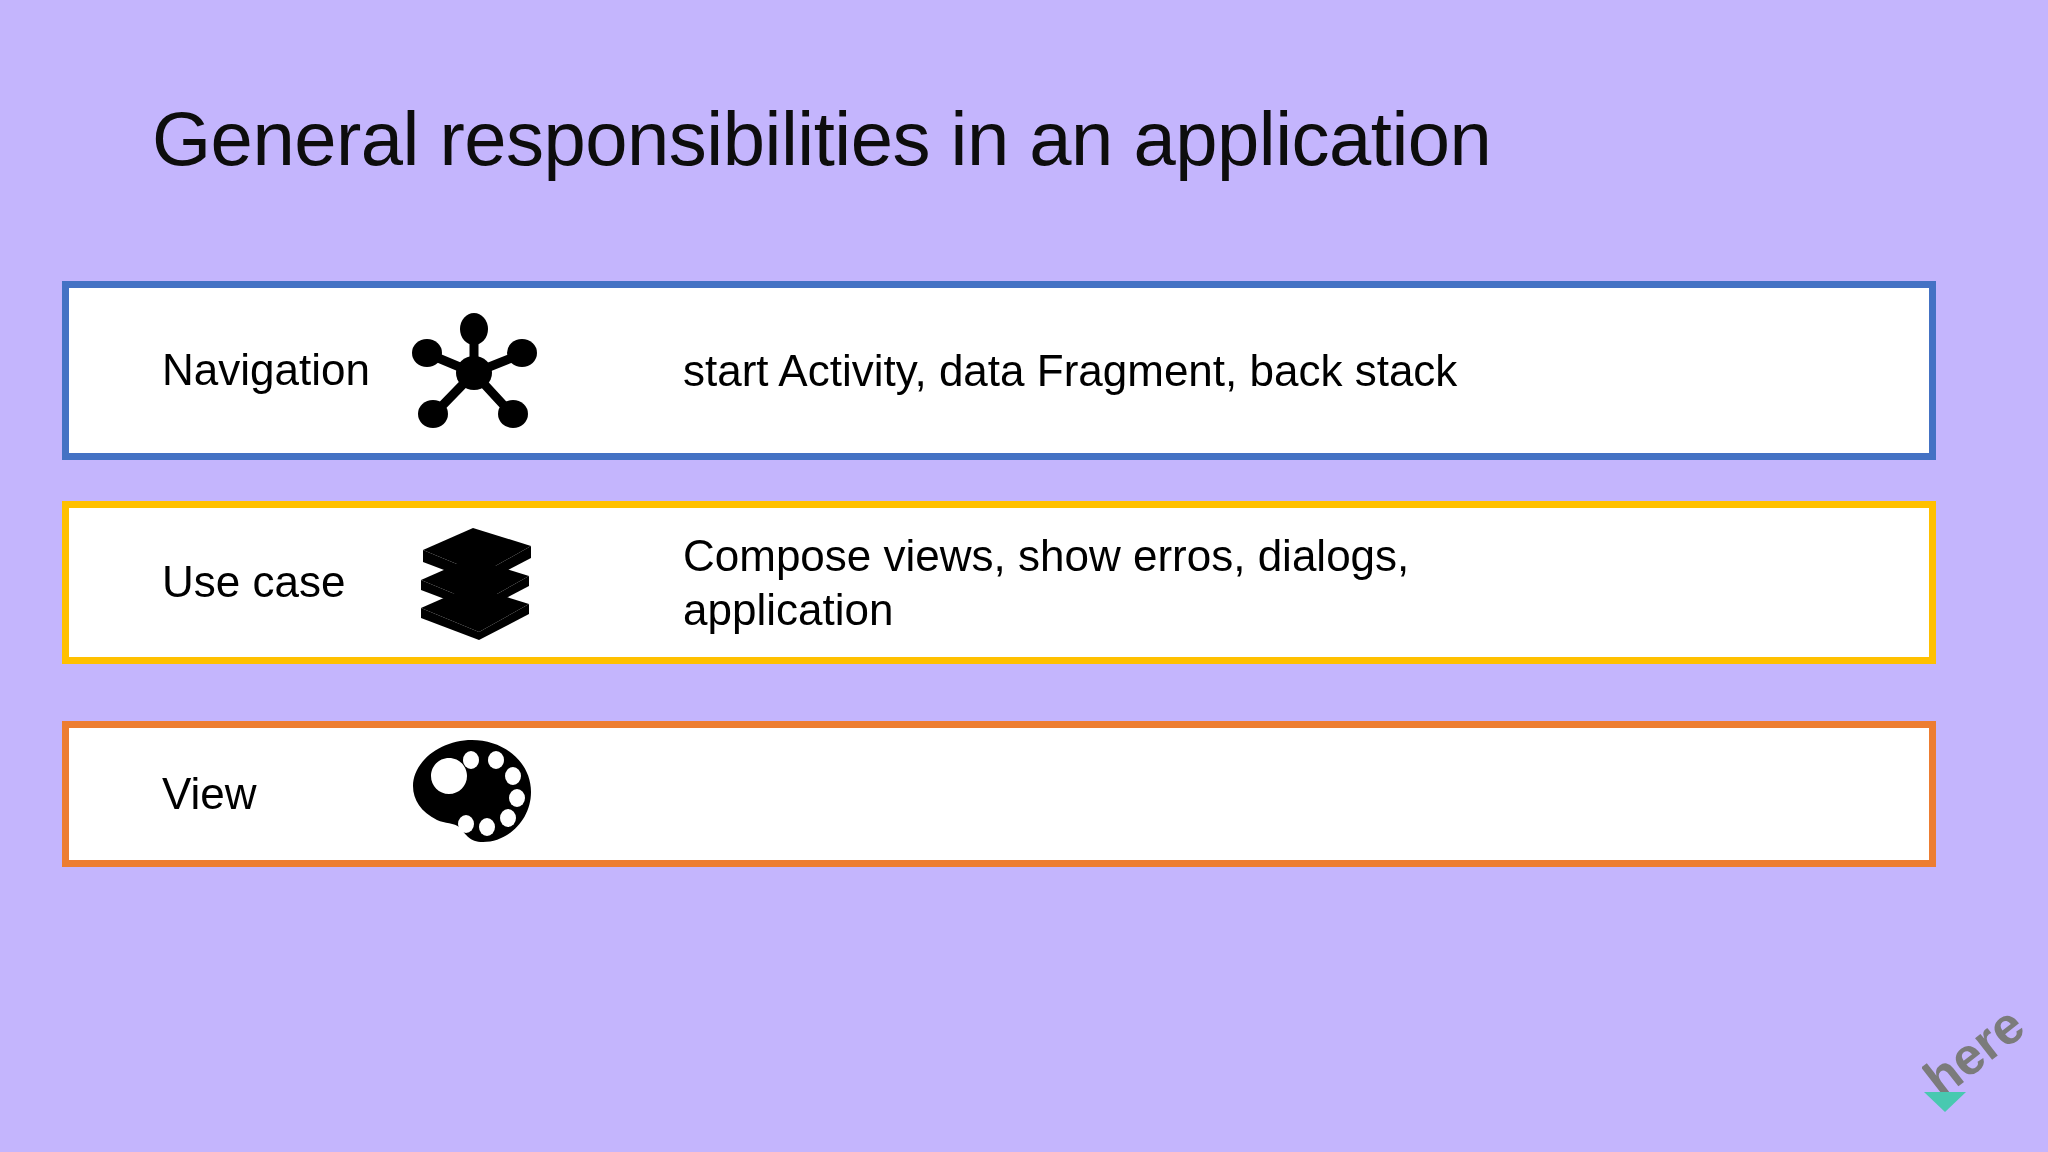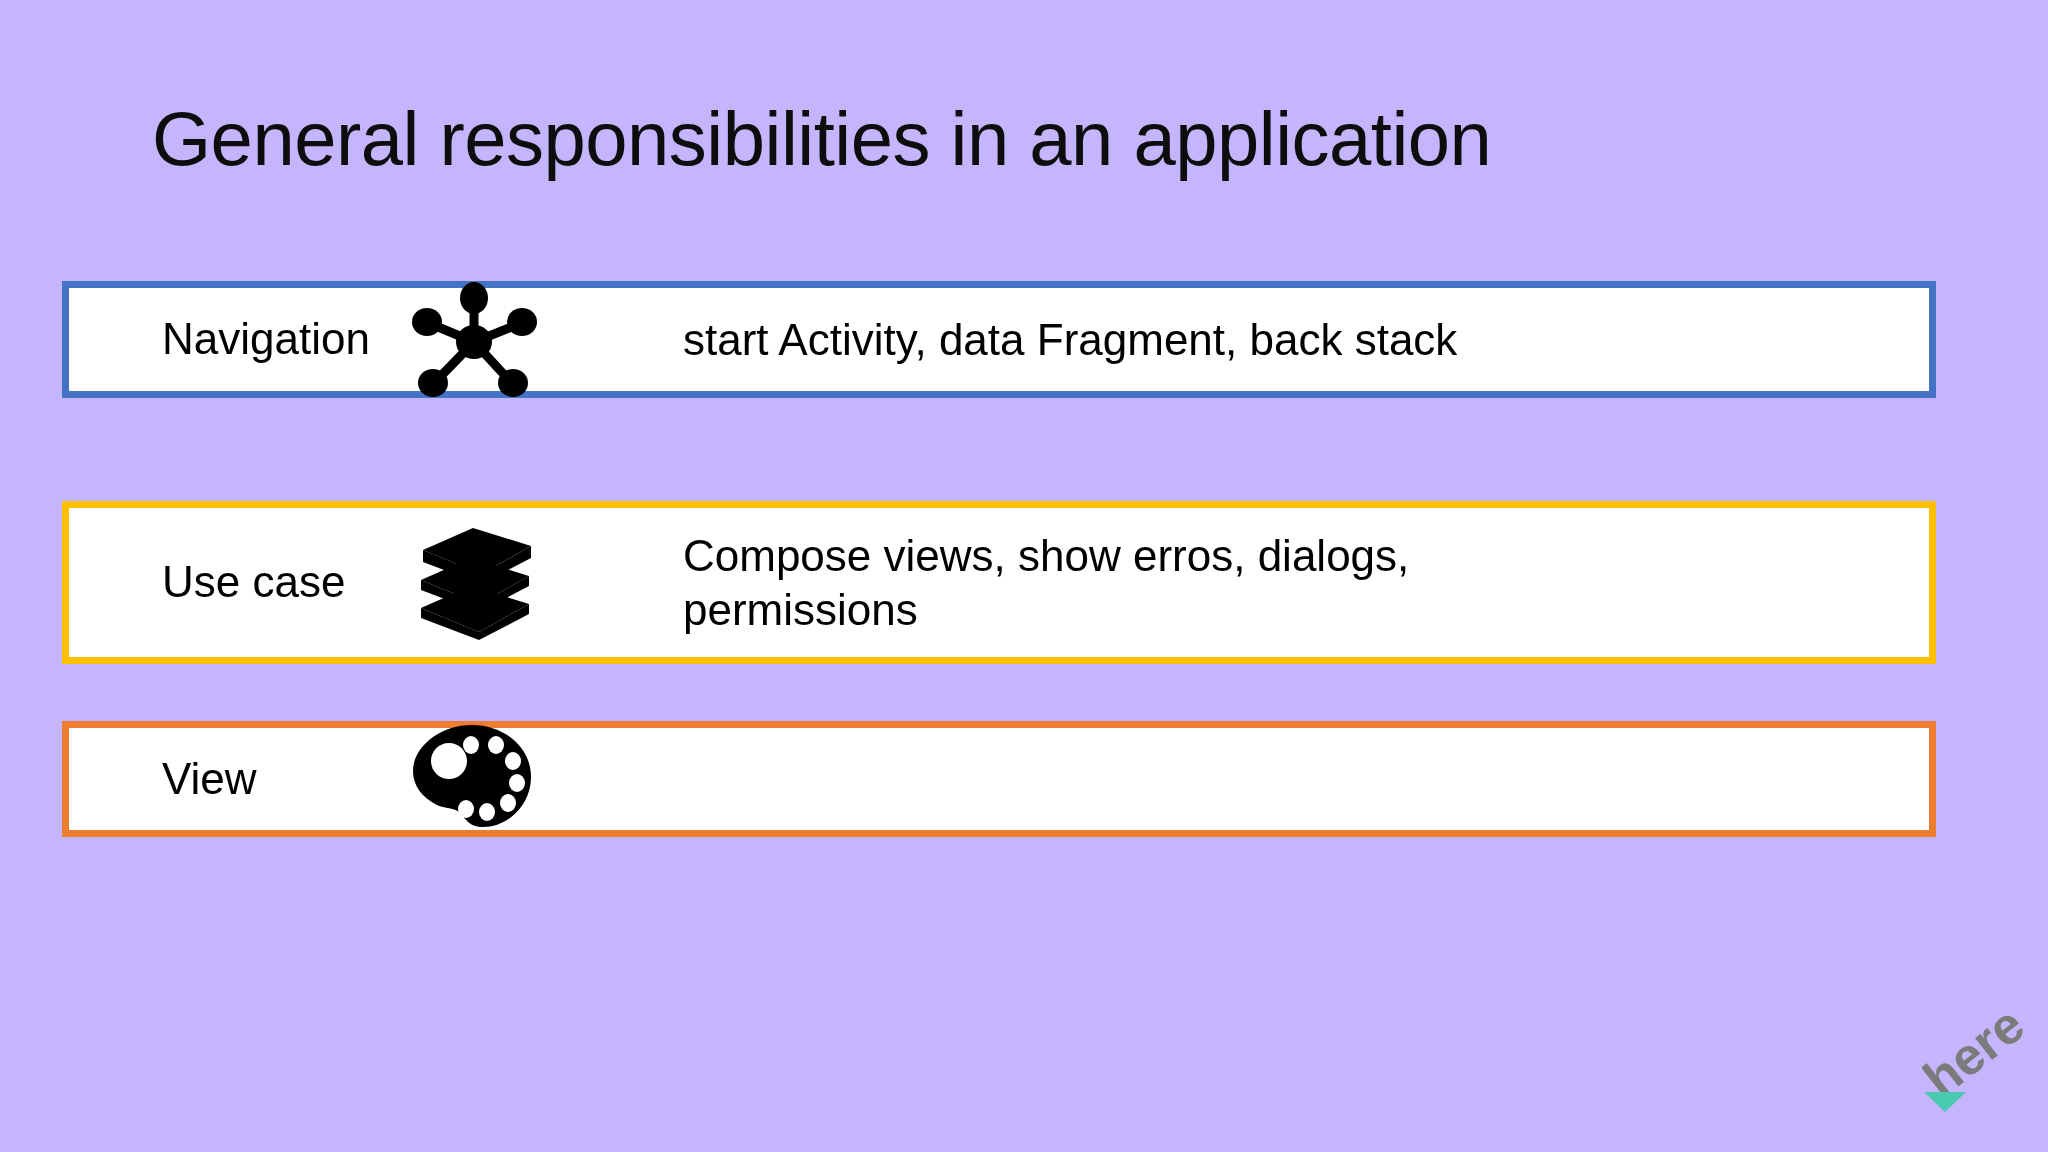--- a/index.html
+++ b/index.html
@@ -43,31 +43,31 @@
     position: absolute;
     left: 62px;
     width: 1874px;
     box-sizing: border-box;
     background: #ffffff;
     display: flex;
     align-items: center;
   }
   .row-navigation {
     top: 281px;
-    height: 117px;
+    height: 179px;
     border: 7px solid #4472c4;
   }
   .row-usecase {
     top: 501px;
     height: 163px;
     border: 7px solid #ffc000;
   }
   .row-view {
     top: 721px;
-    height: 116px;
+    height: 146px;
     border: 7px solid #ed7d31;
   }
 
   .row-label {
     flex: 0 0 auto;
     width: 340px;
     padding-left: 93px;
     box-sizing: border-box;
     font-size: 44px;
     line-height: 1.15;
@@ -156,21 +156,21 @@
 
           <path d="M14 28 L64 6 L122 24 L72 52 Z"></path>
           <path d="M14 28 L14 40 L72 62 L72 52 Z"></path>
           <path d="M122 24 L122 36 L72 62 L72 52 Z"></path>
         </g>
       </svg>
     </div>
 
     <div class="row-desc">
       <span class="line">Compose views, show erros, dialogs,</span>
-      <span class="line">permissions</span>
+      <span class="line">application</span>
     </div>
   </div>
 
   <div class="row row-view" style="border-color: rgb(237, 125, 49);">
     <div class="row-label">View</div>
 
     <div class="row-icon">
       <svg width="126" height="116" viewBox="0 0 126 116" aria-hidden="true">
         <path fill="#000000" d="M63 4 C95 4 122 26 122 56 C122 84 99 106 74 106 C60 106 57 98 51 92
                                  C45 86 36 88 28 84 C12 76 4 64 4 50 C4 26 31 4 63 4 Z

